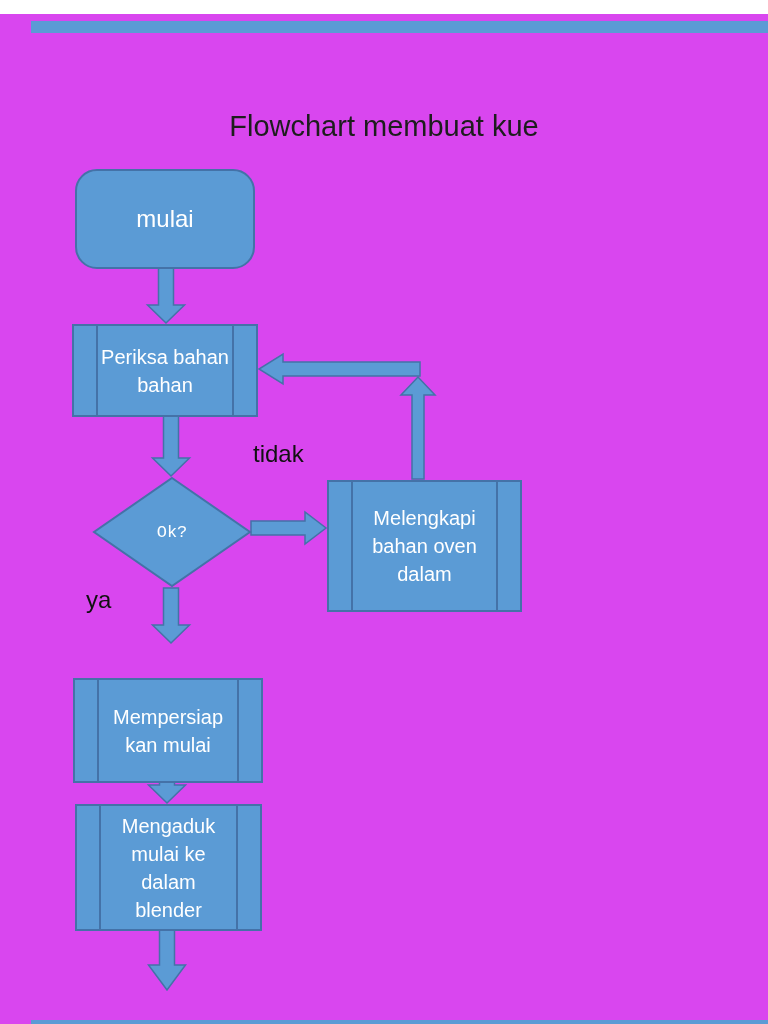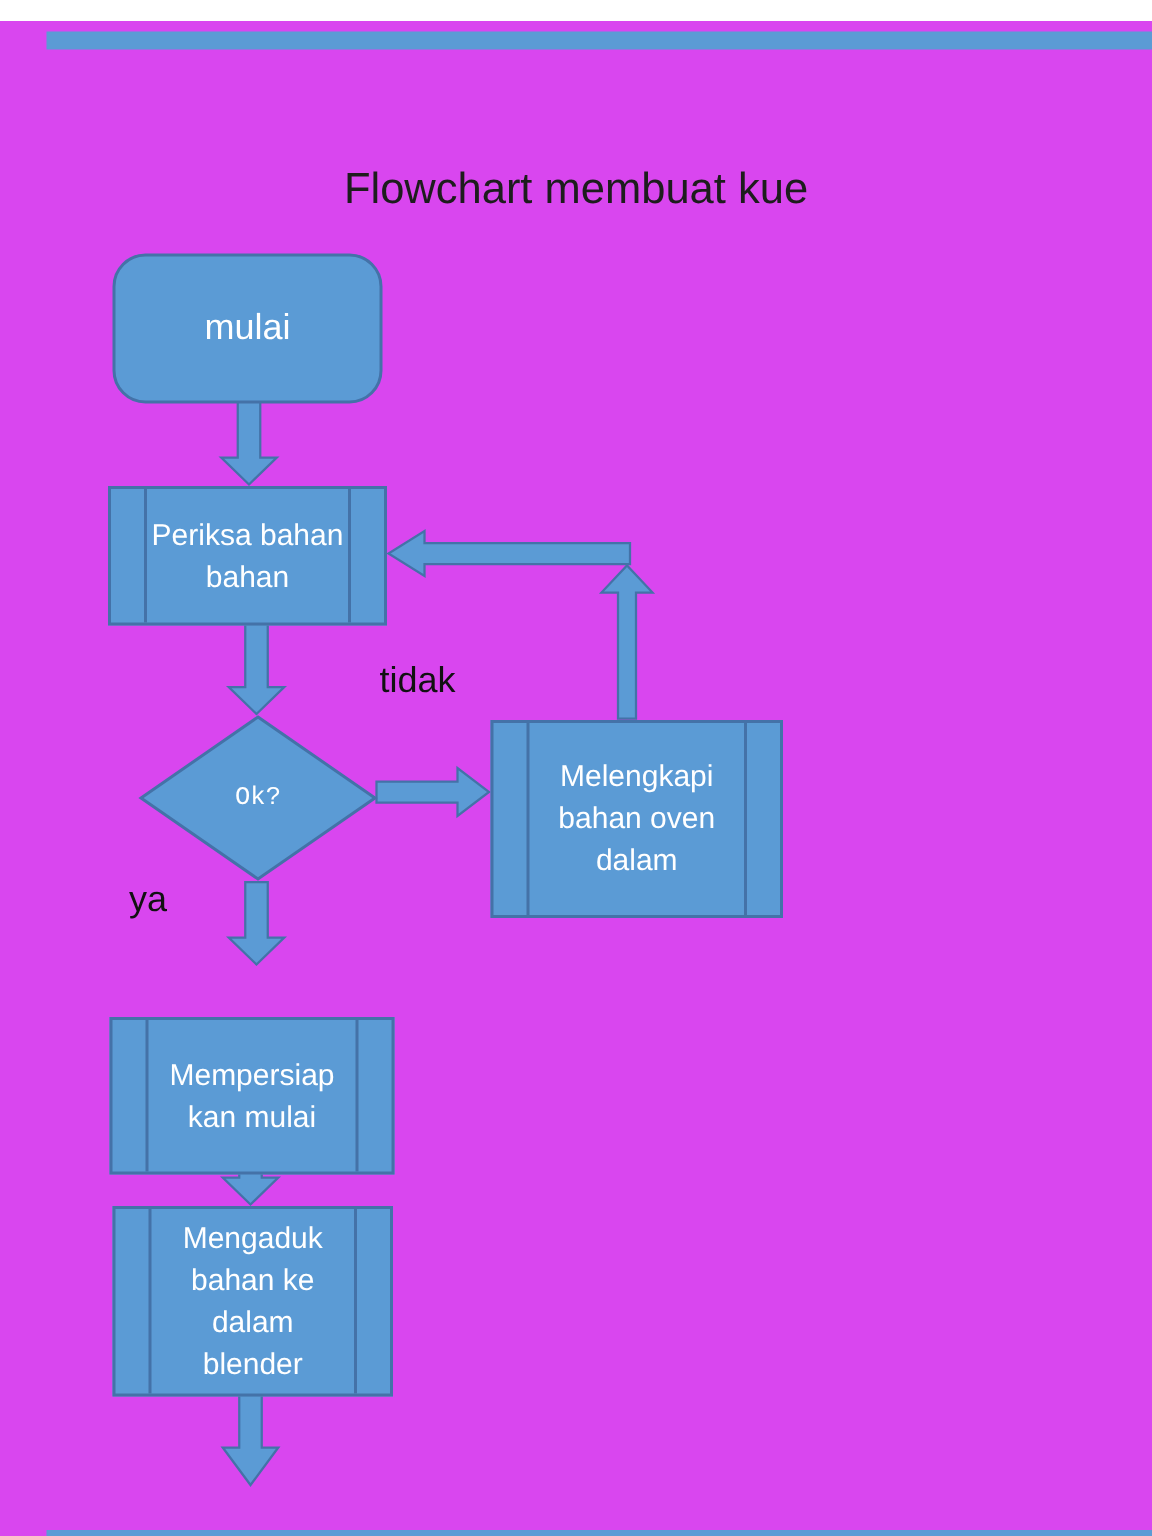--- a/index.html
+++ b/index.html
@@ -144,21 +144,21 @@
       <span>Mempersiap</span>
       <span>kan mulai</span>
     </div>
   </div>
 
   <div class="node predef" style="left:75px; top:790px; width:187px; height:127px;">
     <span class="vline vline-l"></span>
     <span class="vline vline-r"></span>
     <div class="node-text">
       <span>Mengaduk</span>
-      <span>bahan ke</span>
+      <span>mulai ke</span>
       <span>dalam</span>
       <span>blender</span>
     </div>
   </div>
 
   <div class="edge-label label-tidak">tidak</div>
   <div class="edge-label label-ya">ya</div>
 
 </div>
 

